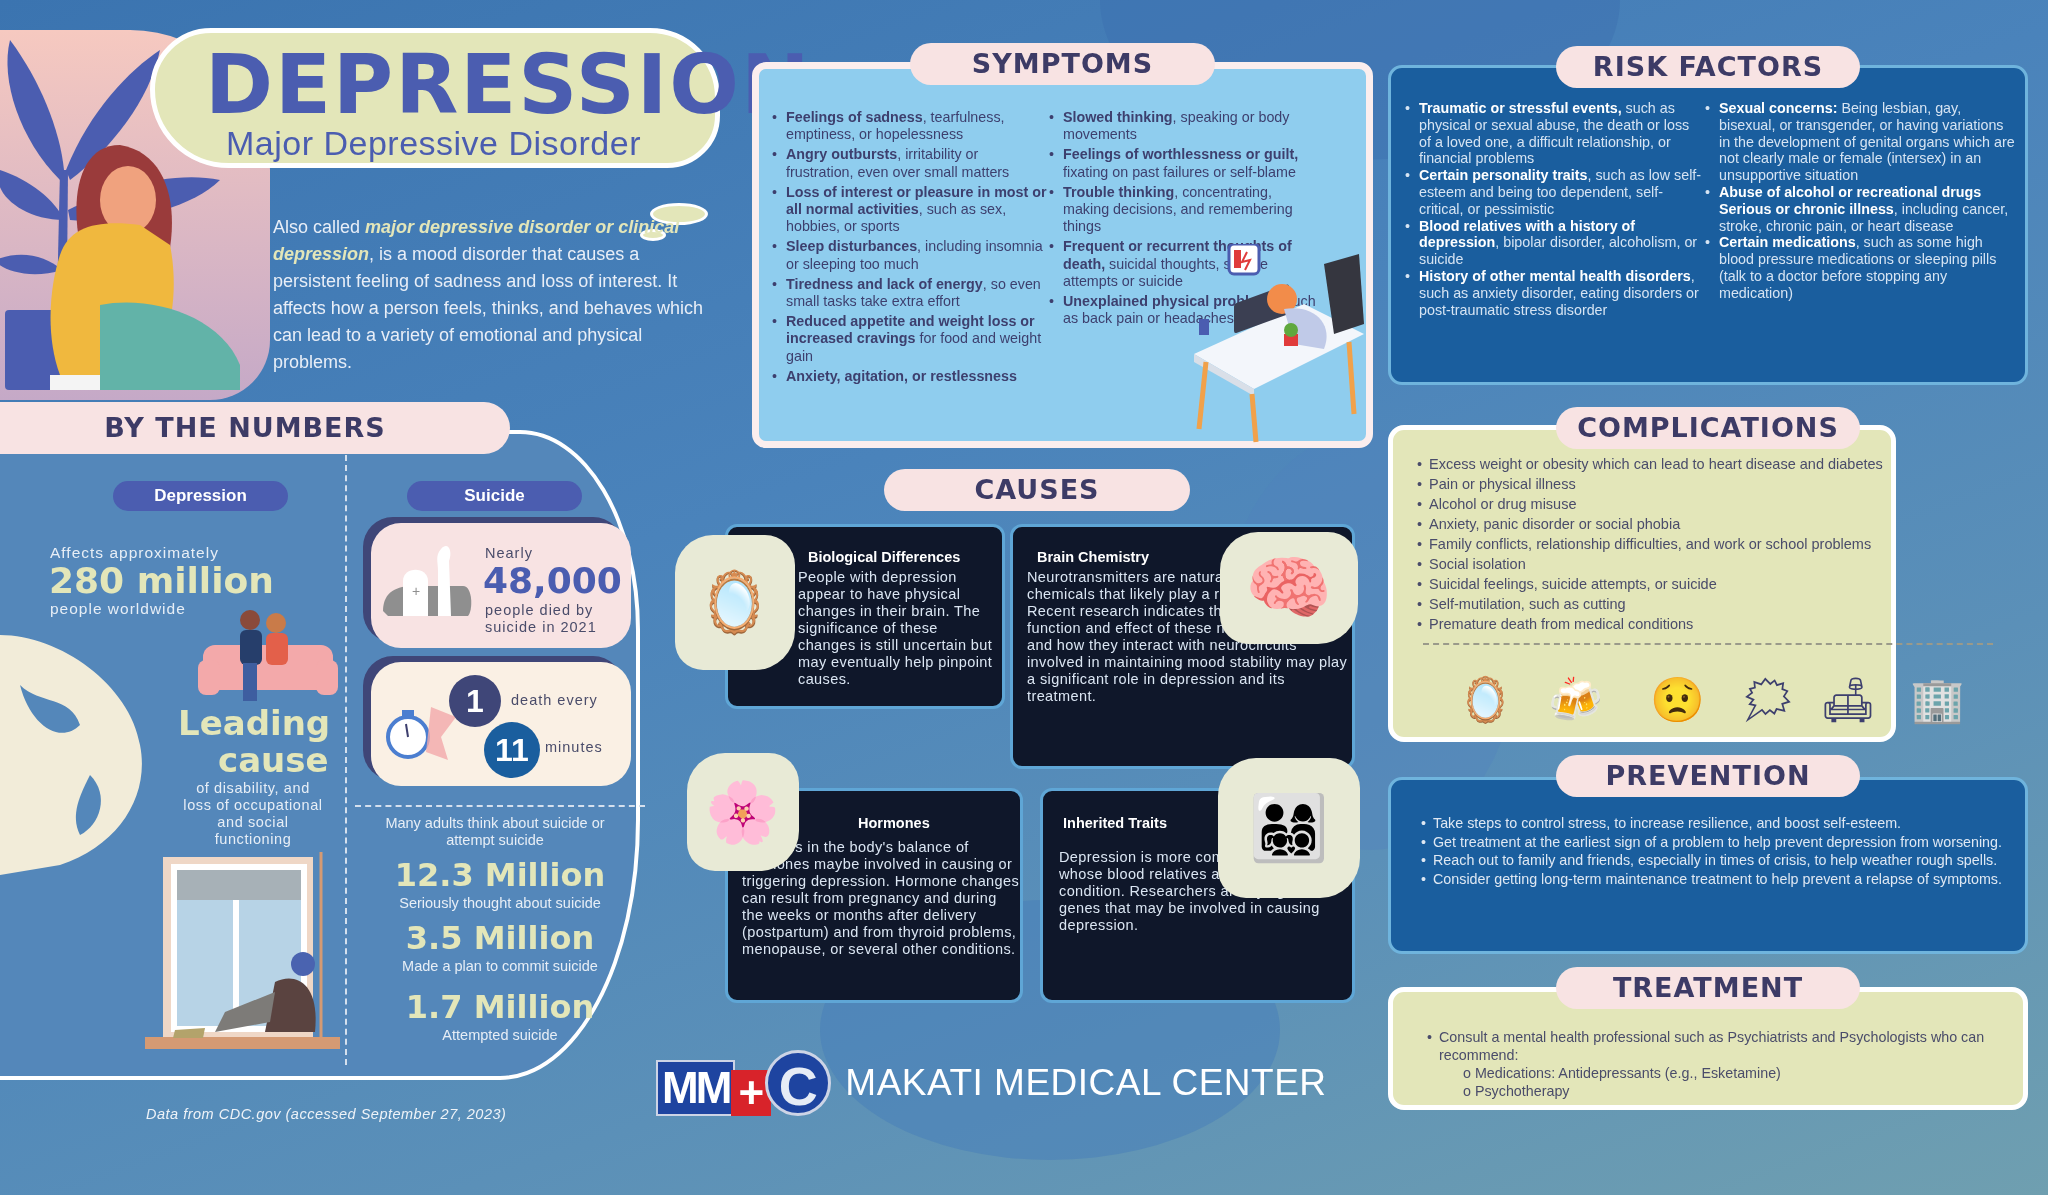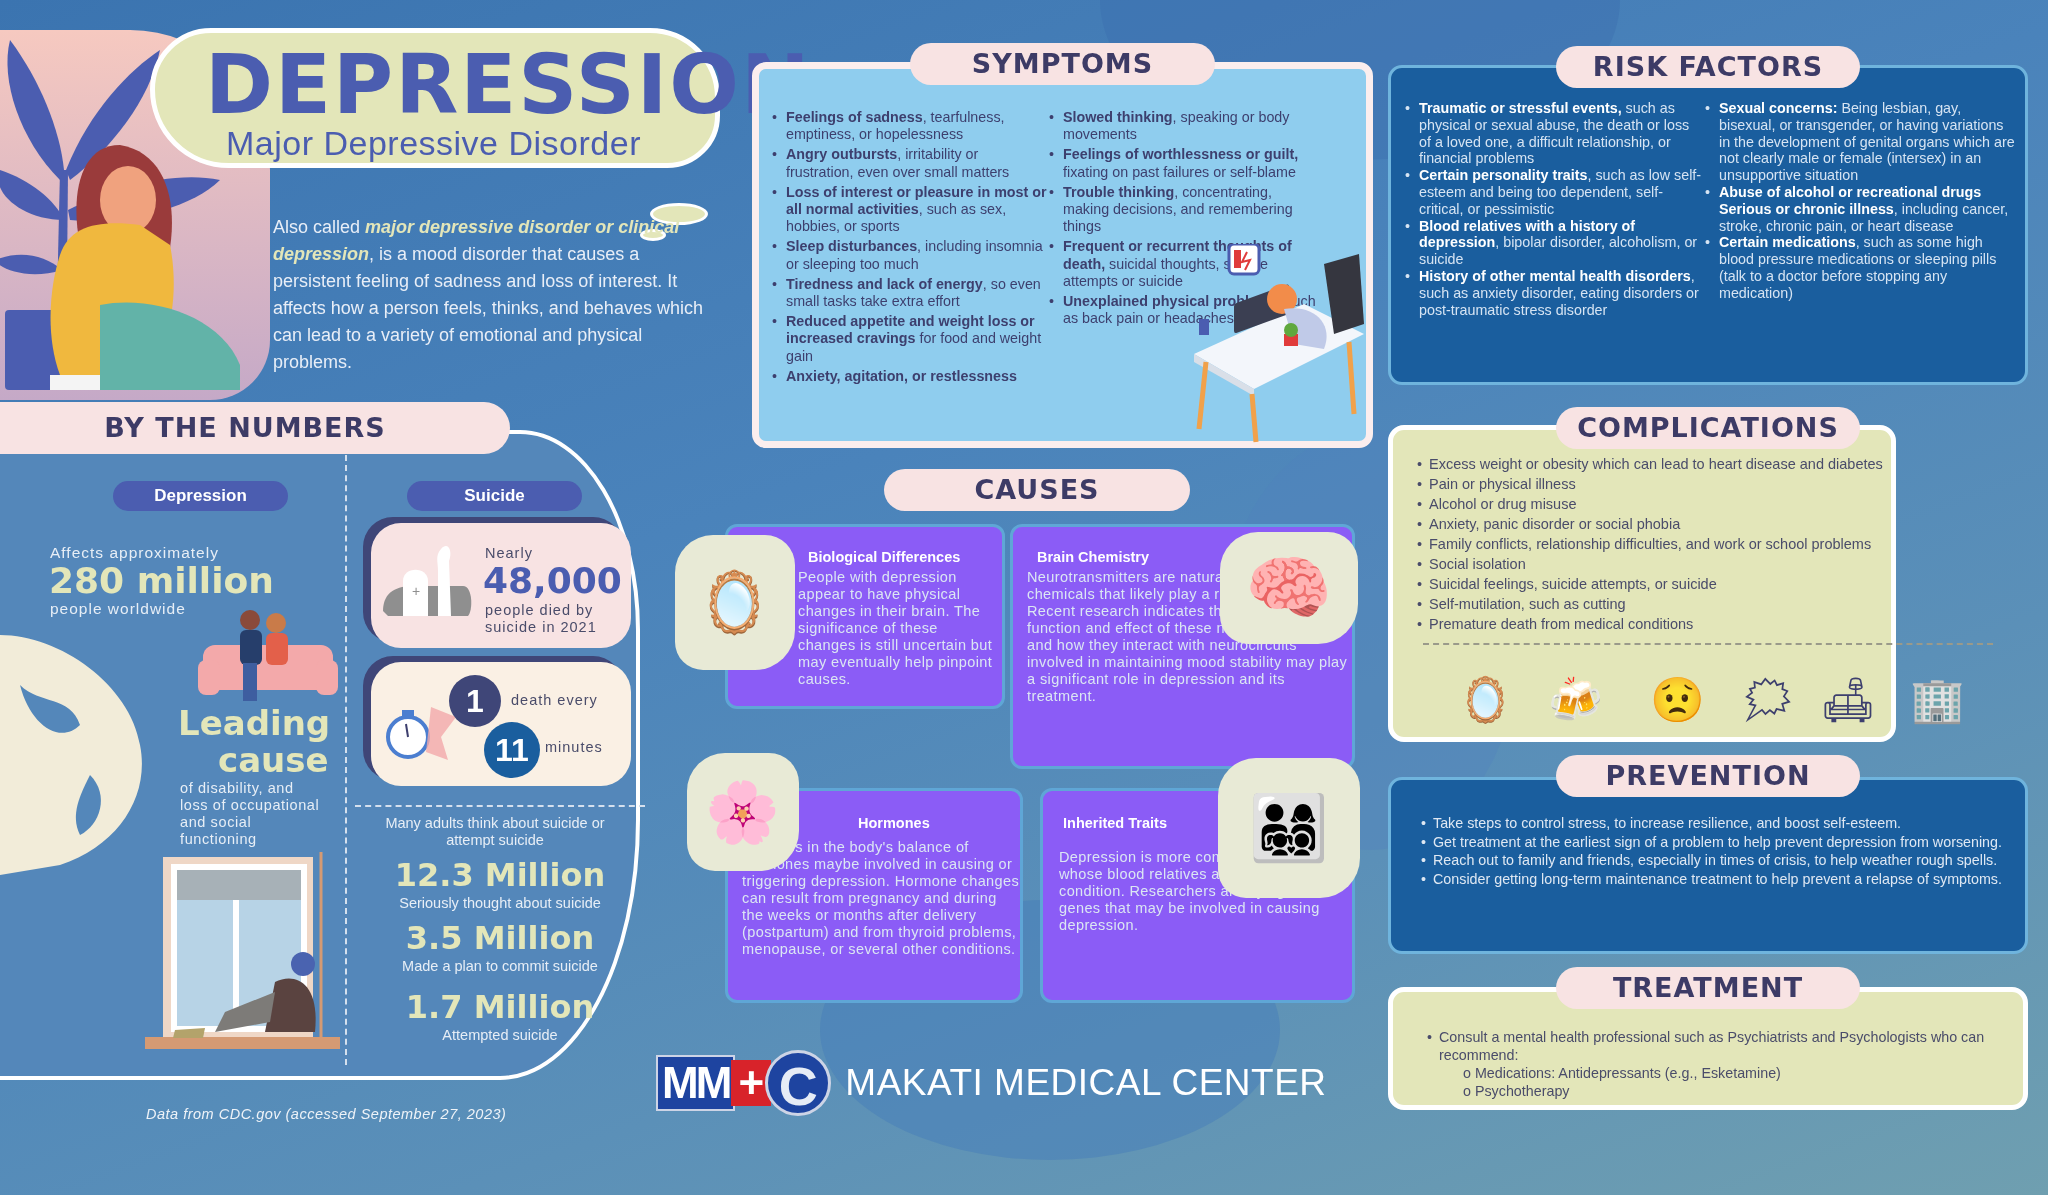--- a/index.html
+++ b/index.html
@@ -37,34 +37,34 @@
 .comp-ico{position:absolute;top:230px;width:70px;height:80px;display:flex;align-items:center;justify-content:center;font-size:44px}
 
 #prev-card{position:absolute;left:1388px;top:777px;width:640px;height:177px;background:#1a5e9e;border:3px solid #6fb4dd;border-radius:14px}
 #prev-list{position:absolute;left:30px;top:34px;width:590px;font-size:14.3px;line-height:18.5px;color:#dfe8f3}
 #prev-list li{list-style:none;padding-left:12px;position:relative}
 #prev-list li:before{content:"•";position:absolute;left:0}
 
 #treat-card{position:absolute;left:1388px;top:987px;width:640px;height:123px;background:#e3e6b9;border:5px solid #fff;border-radius:16px}
 #treat-body{position:absolute;left:34px;top:36px;width:600px;font-size:14.3px;line-height:18px;color:#4a4c6a}
 
-.cause-card{position:absolute;background:#8b5cf6;border:3px solid #5fa6d6;border-radius:12px;color:#dbe6f3;font-size:14.5px;line-height:17px;letter-spacing:.4px}
+.cause-card{position:absolute;background:#0f172a;border:3px solid #5fa6d6;border-radius:12px;color:#dbe6f3;font-size:14.5px;line-height:17px;letter-spacing:.4px}
 .cause-card h4{color:#fff;font-size:14.5px;font-weight:bold;letter-spacing:0}
 .cause-img{position:absolute;background:#e8ead6;border-radius:38px 30px 40px 28px;display:flex;align-items:center;justify-content:center;font-size:60px}
 
 #numbers-panel{position:absolute;left:-10px;top:430px;width:650px;height:650px;background:#5487ba;border:4px solid #fff;border-radius:0 120px 140px 0 / 0 200px 260px 0}
 .tag{position:absolute;background:#4b5db0;color:#fff;font-weight:bold;font-size:17px;border-radius:16px;height:30px;line-height:30px;text-align:center}
 .num-big{font-weight:bold;color:#e3e6b9;font-family:"DejaVu Sans",sans-serif}
 .light{color:#e7eef6}
 #vdash{position:absolute;left:345px;top:455px;height:610px;border-left:2px dashed #d5e0ee}
 .suicide-box{position:absolute;border-radius:30px;box-shadow:-8px -6px 0 #3f4678}
 #footnote{position:absolute;left:146px;top:1106px;font-size:14.5px;font-style:italic;color:#eef3f8;letter-spacing:.5px}
 
 #logo{position:absolute;left:656px;top:1050px;display:flex;align-items:center}
-#logo-mark{display:flex;align-items:center}
+#logo-mark{display:flex;align-items:flex-end}
 .mm{background:#1e44a0;color:#fff;font-weight:bold;font-size:44px;line-height:52px;height:56px;padding:0 4px;border:2px solid #cdd4e6;letter-spacing:-3px}
 #logo-text{color:#fff;font-size:37px;margin-left:14px;letter-spacing:.5px}
 </style>
 <style>.nobullet:before{content:""!important}</style></head>
 <body>
 
 <div class="bgblob" style="left:1100px;top:-160px;width:520px;height:320px"></div>
 <div class="bgblob" style="left:820px;top:900px;width:460px;height:260px;background:rgba(70,125,185,.5)"></div>
 <div class="bgblob" style="left:1220px;top:430px;width:300px;height:420px;background:rgba(80,130,190,.35)"></div>
 
@@ -237,21 +237,21 @@
   <rect x="118" y="55" width="22" height="35" rx="8" fill="#f3a9aa"></rect>
   <circle cx="52" cy="15" r="10" fill="#8a4a3a"></circle>
   <rect x="42" y="25" width="22" height="35" rx="6" fill="#263e6b"></rect>
   <circle cx="78" cy="18" r="10" fill="#c97b49"></circle>
   <rect x="68" y="28" width="22" height="32" rx="6" fill="#e3604a"></rect>
   <rect x="45" y="58" width="14" height="38" fill="#3e5ea0"></rect>
 </svg>
 
 <div class="num-big" style="position:absolute;left:178px;top:703px;font-size:34px">Leading</div>
 <div class="num-big" style="position:absolute;left:218px;top:740px;font-size:34px">cause</div>
-<div class="light" style="position:absolute;left:180px;top:780px;width:146px;text-align:left;font-size:14.5px;line-height:17px;letter-spacing:.6px">of disability, and loss of occupational and social functioning</div>
+<div class="light" style="position:absolute;left:180px;top:780px;width:146px;text-align:center;font-size:14.5px;line-height:17px;letter-spacing:.6px">of disability, and loss of occupational and social functioning</div>
 
 <svg style="position:absolute;left:145px;top:852px" width="195" height="200" viewBox="0 0 195 200">
   <rect x="18" y="5" width="150" height="180" fill="#efd7c6"></rect>
   <rect x="26" y="12" width="136" height="168" fill="#fff"></rect>
   <rect x="32" y="18" width="56" height="156" fill="#b7d3e6"></rect>
   <rect x="94" y="18" width="62" height="156" fill="#b7d3e6"></rect>
   <rect x="32" y="18" width="124" height="30" fill="#a7b1b7"></rect>
   <rect x="0" y="185" width="195" height="12" fill="#d59a73"></rect>
   <line x1="176" y1="0" x2="176" y2="185" stroke="#d59a73" stroke-width="3"></line>
   <circle cx="158" cy="112" r="12" fill="#4a63b0"></circle>

